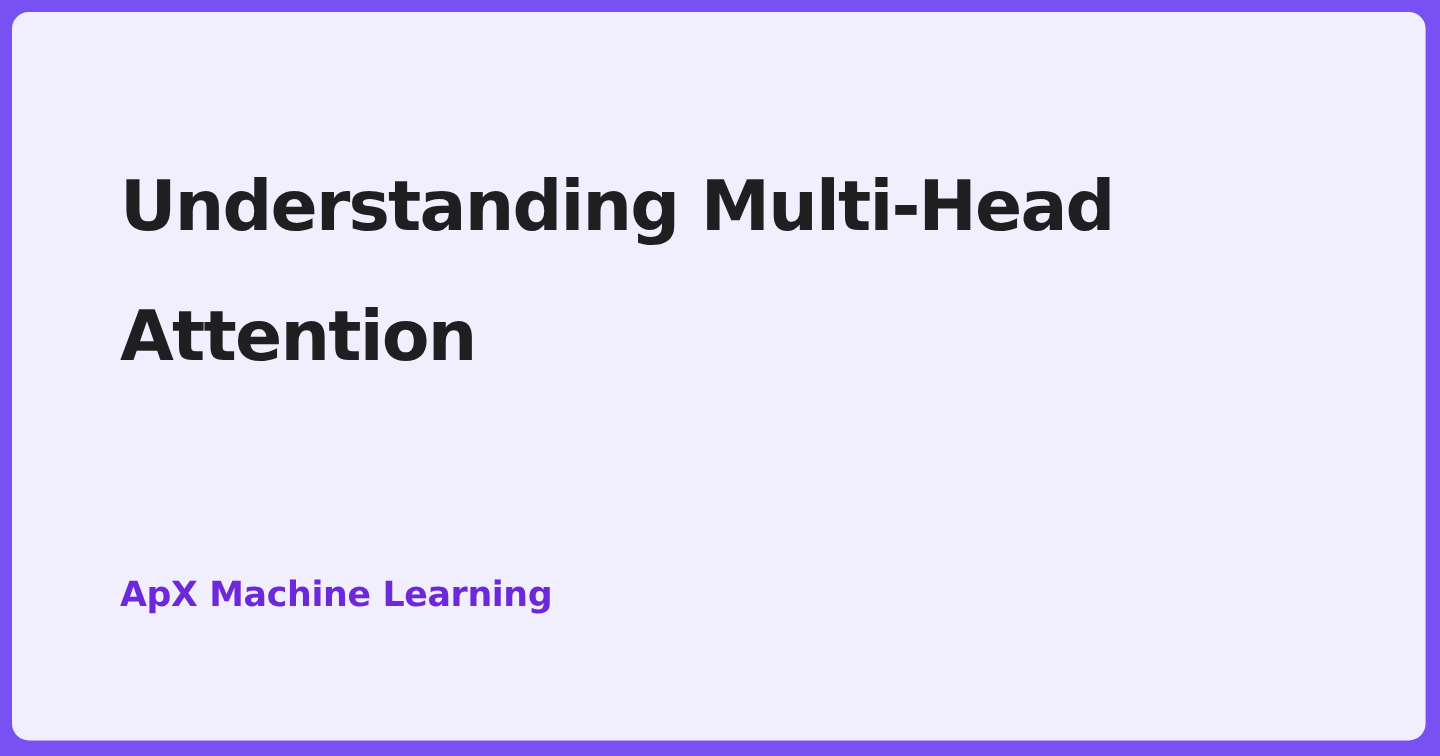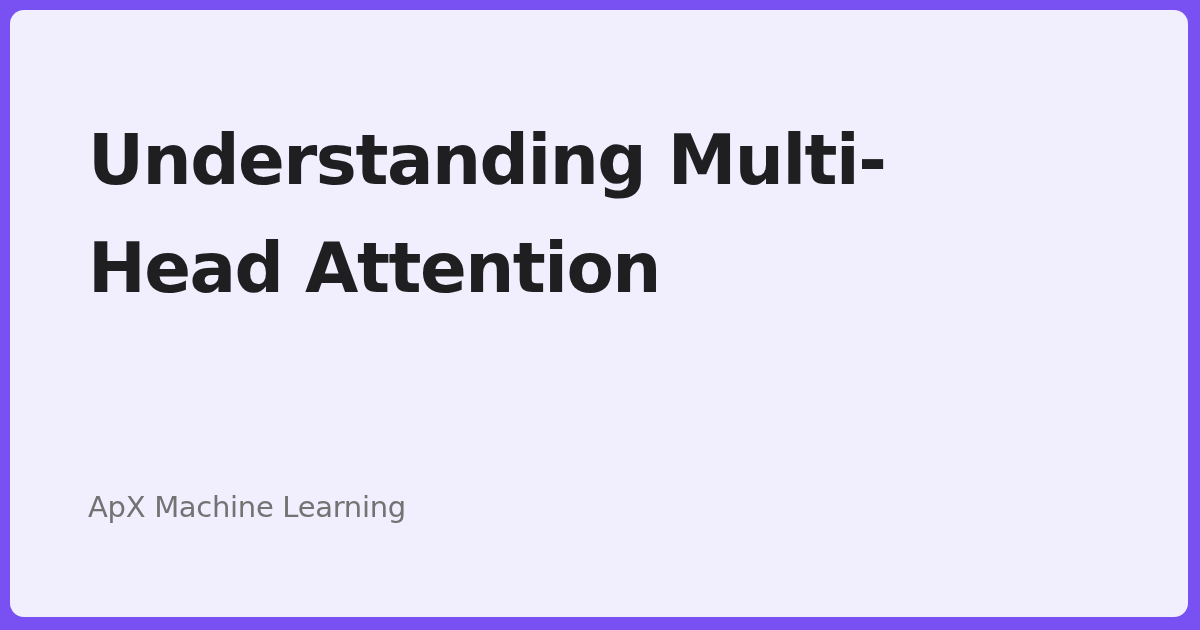--- a/index.html
+++ b/index.html
@@ -35,43 +35,43 @@
     padding: 0 78px;
   }
 
   #title-block {
     margin-top: 96px;
   }
 
   #page-title {
     font-family: "DejaVu Sans", "Liberation Sans", sans-serif;
     font-weight: bold;
-    font-size: 69px;
+    font-size: 58px;
     line-height: 108px;
     letter-spacing: -1.5px;
     color: #1F1F22;
-    margin: 0;
+    margin: 12px;
     max-width: 880px;
     word-wrap: break-word;
   }
 
   #footer-block {
     position: absolute;
     left: 78px;
     bottom: 92px;
   }
 
   #brand-name {
     font-family: "DejaVu Sans", "Liberation Sans", sans-serif;
-    font-weight: normal;
+    font-weight: bold;
     font-size: 29px;
     line-height: 36px;
     letter-spacing: -0.3px;
-    color: #737373;
-    margin: 0;
+    color: #6d28d9;
+    margin: 12px;
     white-space: nowrap;
   }
 </style>
 </head>
 <body>
 
 <div id="og-card">
   <div id="card-surface">
 
     <div id="title-block">

